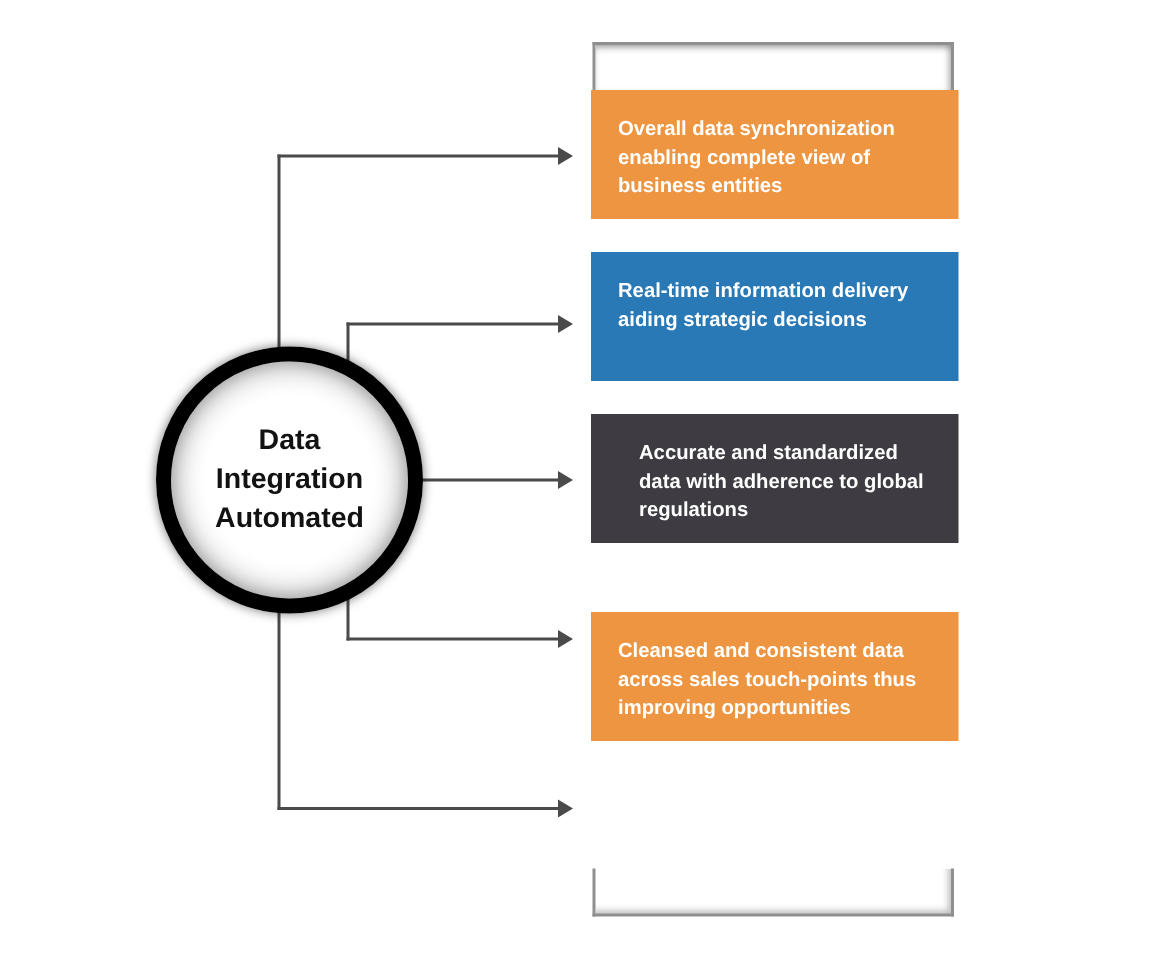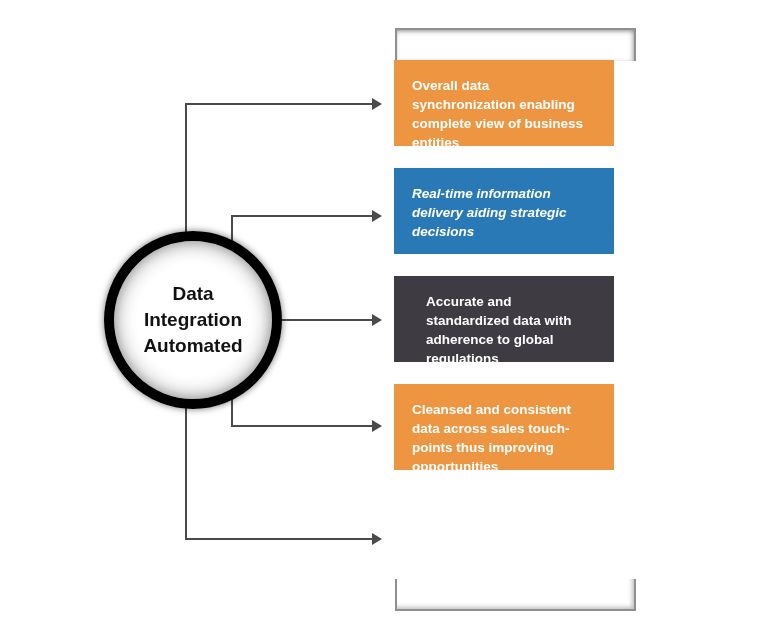--- a/index.html
+++ b/index.html
@@ -72,21 +72,21 @@
   }
   .cap-bottom {
     top: 579px;
     height: 32px;
     border-top: none;
     box-shadow: inset -3px -3px 4px -1px rgba(0,0,0,0.25);
   }
   .benefit-box {
     position: absolute;
     left: 394px;
-    width: 220px;
+    width: 245px;
     height: 86px;
     box-sizing: border-box;
     padding: 16px 22px 0 18px;
     color: #ffffff;
     font-size: 13.5px;
     font-weight: bold;
     line-height: 19px;
     z-index: 1;
   }
   .benefit-box.b1 { top: 60px; }
@@ -122,23 +122,23 @@
   <div class="hub">
     <div class="hub-label">Data Integration Automated</div>
   </div>
 
   <div class="cap cap-top"></div>
   <div class="cap cap-bottom"></div>
 
   <div class="benefit-box b1" style="background: rgb(237, 149, 64);">
     <span>Overall data synchronization enabling complete view of business entities</span>
   </div>
-  <div class="benefit-box b2" style="background: rgb(41, 121, 183); font-style: italic;">
+  <div class="benefit-box b2" style="background: rgb(41, 121, 183);">
     <span>Real-time information delivery aiding strategic decisions</span>
   </div>
   <div class="benefit-box b3" style="background: rgb(62, 60, 66);">
     <span>Accurate and standardized data with adherence to global regulations</span>
   </div>
-  <div class="benefit-box b4" style="background: rgb(237, 149, 64);">
+  <div class="benefit-box b4" style="background: rgb(237, 149, 64); margin-top: 24px;">
     <span>Cleansed and consistent data across sales touch-points thus improving opportunities</span>
   </div>
 
 </div>
 
 </body></html>

